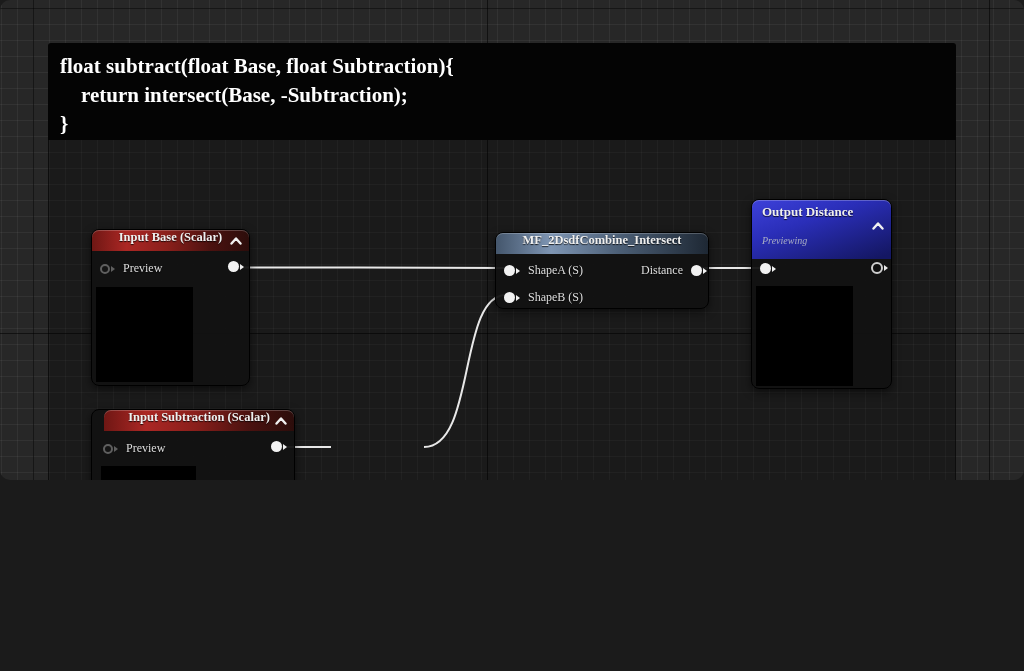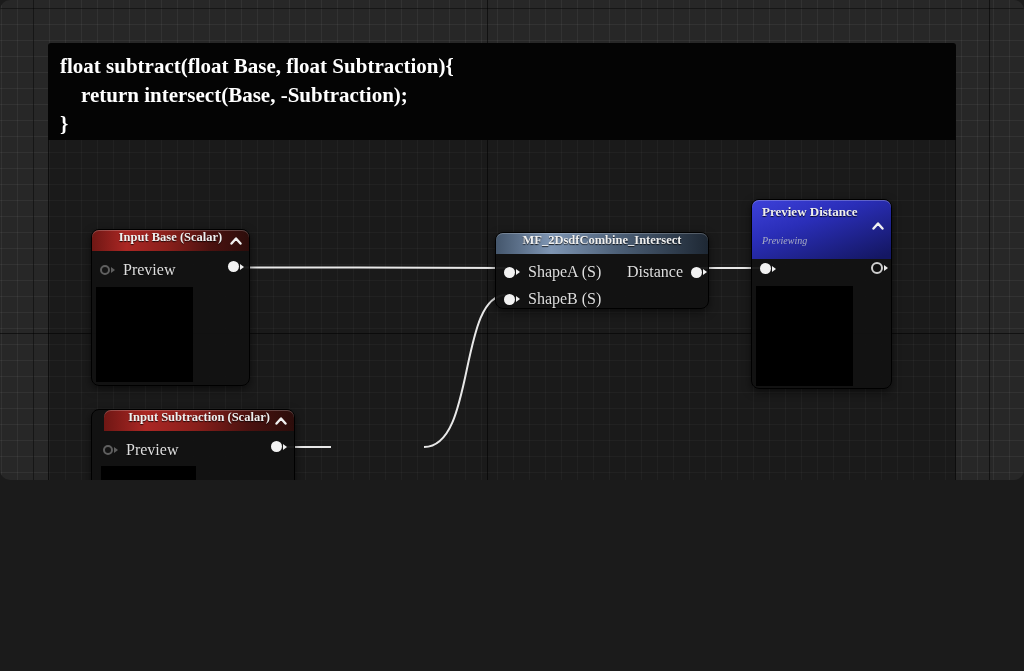--- a/index.html
+++ b/index.html
@@ -78,21 +78,21 @@
   
   .pin{position:absolute;display:flex;align-items:center;}
   .pin-circle{width:11px;height:11px;border-radius:50%;box-sizing:border-box;}
   .pin-circle.filled{background:#f2f2f2;}
   .pin-circle.filled-dim{background:#8b8b8b;border:1px solid #a5a5a5;}
   .pin-circle.hollow{background:#141414;border:2px solid #5f5f5f;}
   .pin-circle.hollow-bright{background:#101010;border:2px solid #cfcfcf;}
   .pin-nub{width:0;height:0;border-top:3.5px solid transparent;border-bottom:3.5px solid transparent;border-left:4px solid #f2f2f2;margin-left:1px;}
   .pin-nub.dim{border-left-color:#5f5f5f;}
   .pin-nub.bright{border-left-color:#e8e8e8;}
-  .pin-label{font-size:16px;color:#dedede;margin-left:8px;white-space:nowrap;text-shadow:0 1px 1px rgba(0,0,0,0.6);}
+  .pin-label{font-size:12px;color:#dedede;margin-left:8px;white-space:nowrap;text-shadow:0 1px 1px rgba(0,0,0,0.6);}
   .pin.out .pin-label{margin-left:0;margin-right:8px;}
   .preview-box{position:absolute;background:#000;}
 </style>
 </head>
 <body>
 
 <div id="canvas">
 
   <div class="gridline v" style="left:33px"></div>
   <div class="gridline v" style="left:487px"></div>
@@ -172,21 +172,21 @@
     </div>
     <div class="pin out" style="right:1px;top:30px;">
       <span class="pin-label">Distance</span>
       <span class="pin-circle filled"></span>
       <span class="pin-nub"></span>
     </div>
   </div>
 
   <div class="node" style="left:751px;top:199px;width:141px;height:190px;">
     <div class="hdr-blue-tall">
-      <span class="node-title">Preview Distance</span>
+      <span class="node-title">Output Distance</span>
       <svg class="chev" viewBox="0 0 12 8">
         <polyline points="1.5,6.5 6,1.5 10.5,6.5" fill="none" stroke="#f0f0f0" stroke-width="2.4" stroke-linecap="round" stroke-linejoin="round"></polyline>
       </svg>
       <span class="previewing">Previewing</span>
     </div>
     <div class="pin" style="left:8px;top:63px;">
       <span class="pin-circle filled"></span>
       <span class="pin-nub"></span>
     </div>
     <div class="pin out" style="left:119px;top:62px;">

